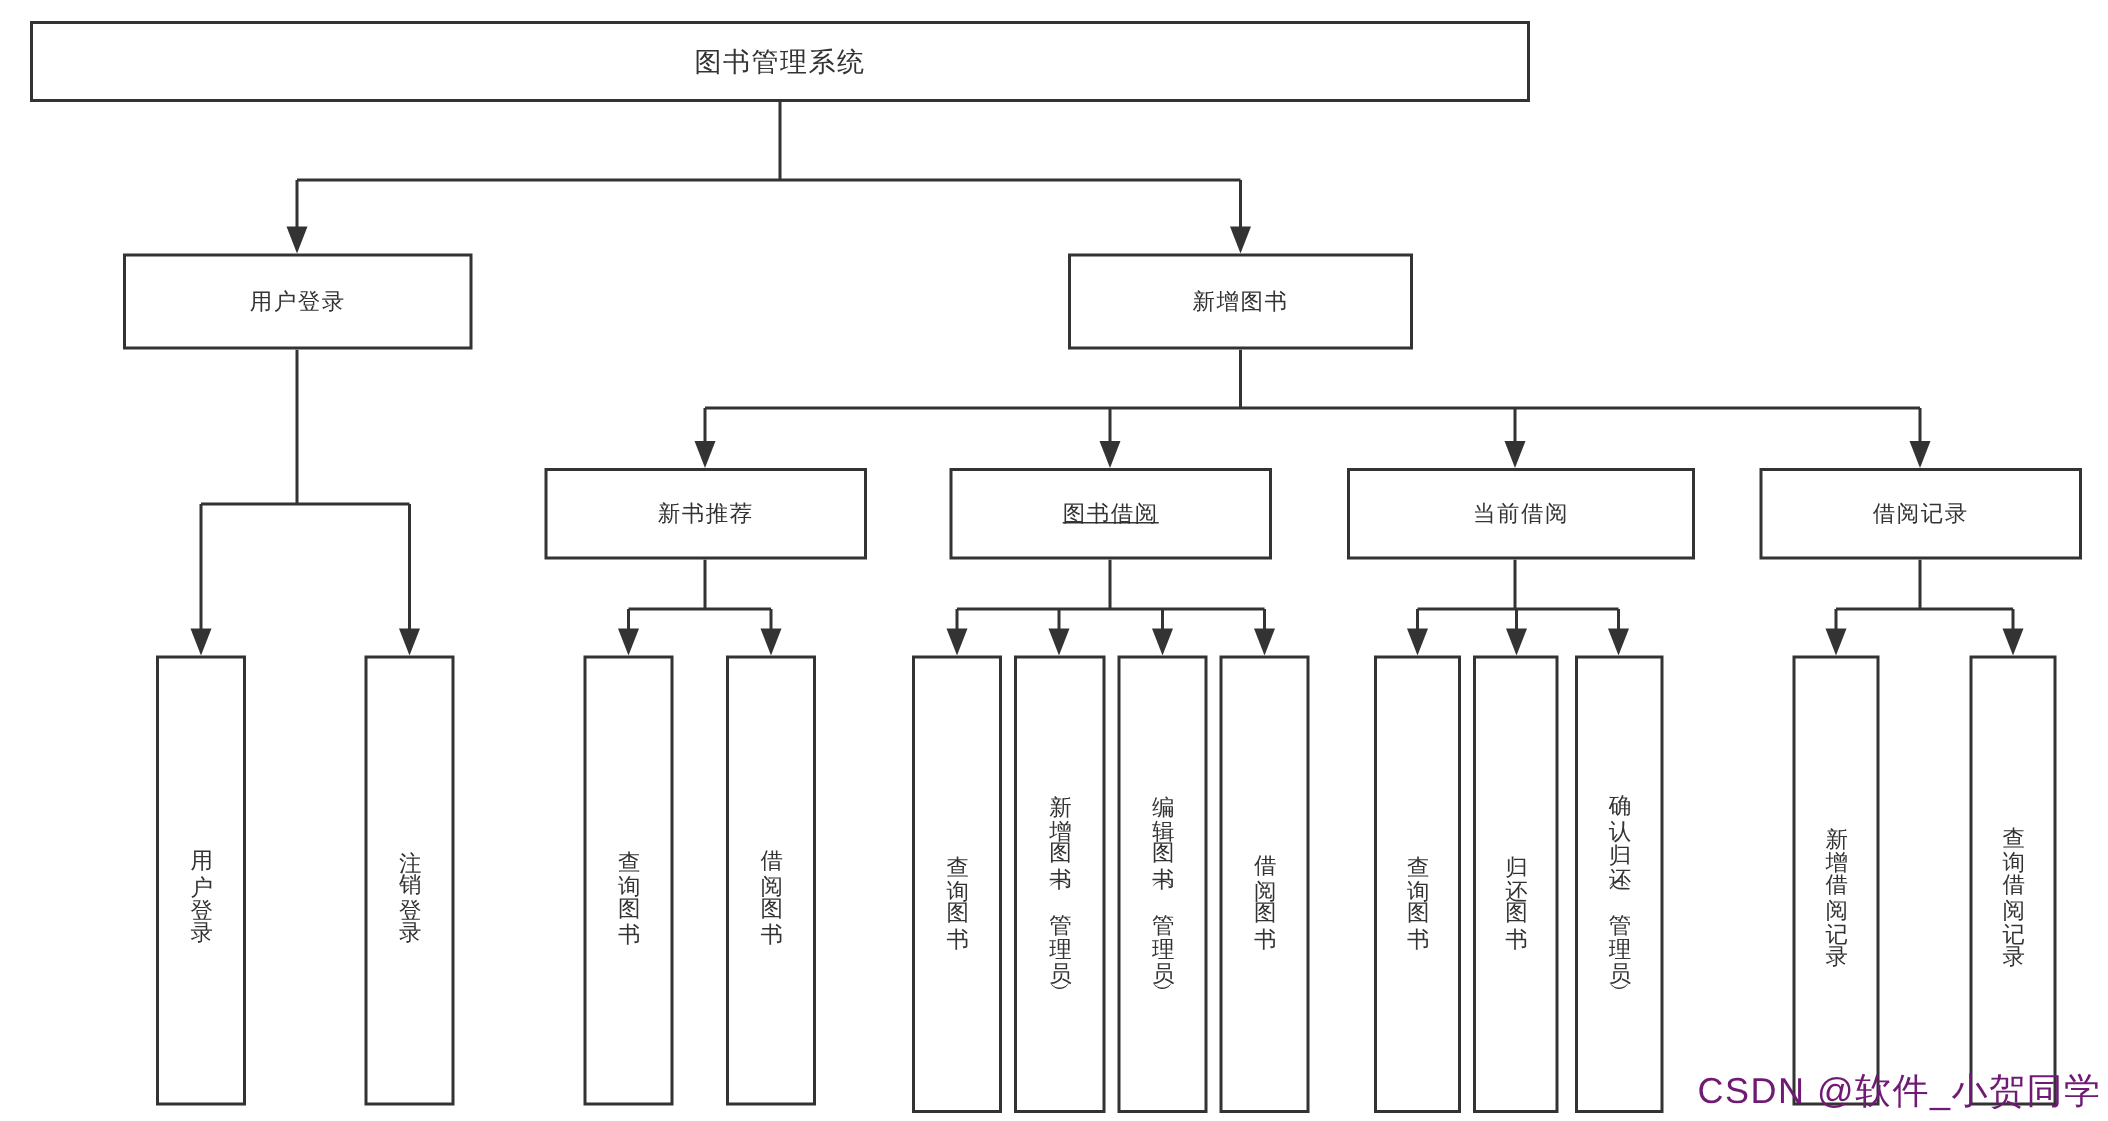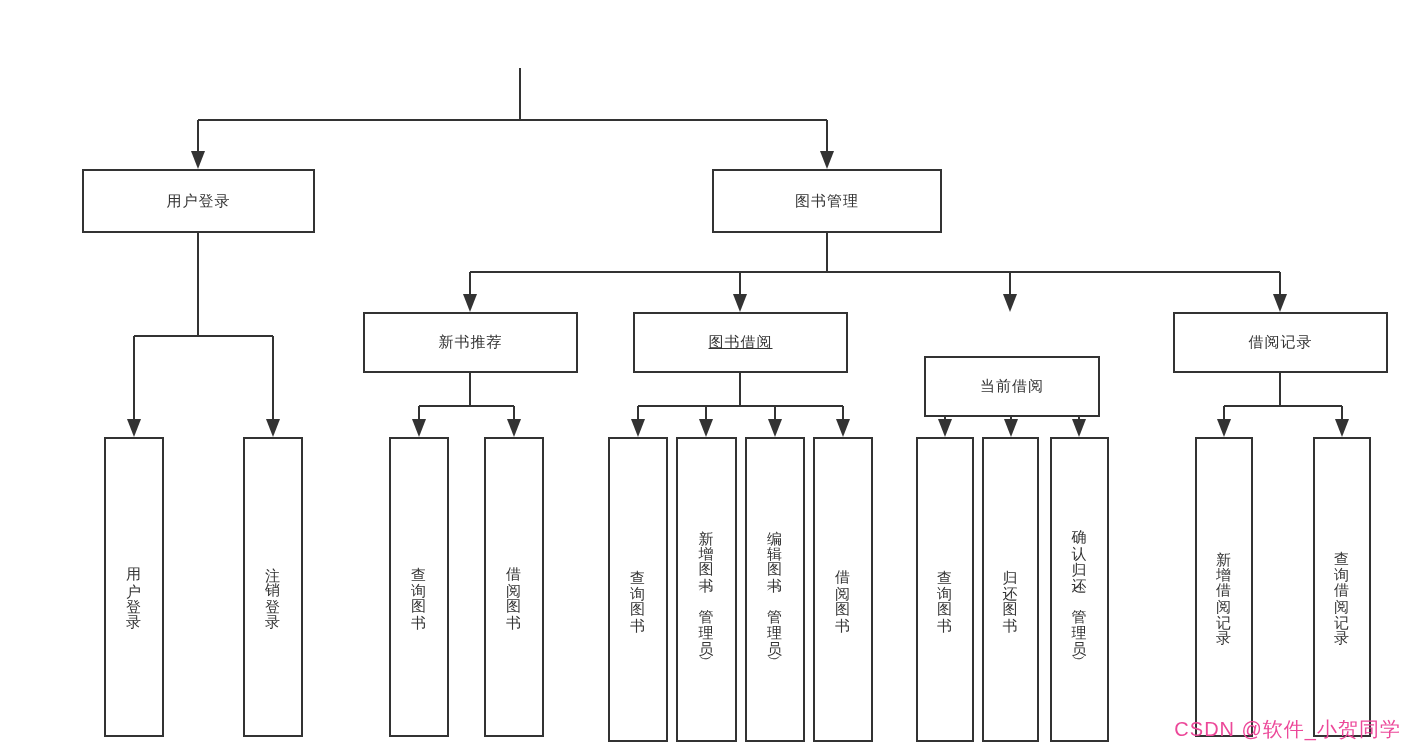--- a/index.html
+++ b/index.html
@@ -37,22 +37,22 @@
     text-orientation: mixed;
     letter-spacing: 16px;
     white-space: normal;
     line-height: 1;
   }
   #watermark {
     position: absolute;
     right: 4px;
     bottom: 4px;
     z-index: 3;
-    font-size: 20px;
-    color: #ec4899;
+    font-size: 24px;
+    color: #701a75;
     letter-spacing: 1px;
   }
 </style>
 </head>
 <body>
 
 <div id="stage">
 
   <svg id="connector-layer" viewBox="0 0 1405 747" xmlns="http://www.w3.org/2000/svg">
     <g stroke="#333333" stroke-width="2" fill="none">
@@ -94,27 +94,28 @@
 
       <polygon points="938,419 952,419 945,437"></polygon>
       <polygon points="1004,419 1018,419 1011,437"></polygon>
       <polygon points="1072,419 1086,419 1079,437"></polygon>
 
       <polygon points="1217,419 1231,419 1224,437"></polygon>
       <polygon points="1335,419 1349,419 1342,437"></polygon>
     </g>
   </svg>
 
+  <div class="node root" style="left:20px; top:14px; width:1000px; height:54px;">图书管理系统</div>
 
   <div class="node" style="left:82px; top:169px; width:233px; height:64px;">用户登录</div>
-  <div class="node" style="left:712px; top:169px; width:230px; height:64px;">图书管理</div>
+  <div class="node" style="left:712px; top:169px; width:230px; height:64px;">新增图书</div>
 
   <div class="node" style="left:363px; top:312px; width:215px; height:61px;text-align:right;">新书推荐</div>
   <div class="node" style="left:633px; top:312px; width:215px; height:61px;text-decoration:underline;">图书借阅</div>
-  <div class="node" style="left:924px; top:312px; width:176px; height:61px;margin-top:44px;">当前借阅</div>
+  <div class="node" style="left:898px; top:312px; width:232px; height:61px;">当前借阅</div>
   <div class="node" style="left:1173px; top:312px; width:215px; height:61px;">借阅记录</div>
 
   <div class="node leaf" style="left:104px; top:437px; width:60px; height:300px;">用户登录</div>
   <div class="node leaf" style="left:243px; top:437px; width:60px; height:300px;">注销登录</div>
 
   <div class="node leaf" style="left:389px; top:437px; width:60px; height:300px;">查询图书</div>
   <div class="node leaf" style="left:484px; top:437px; width:60px; height:300px;">借阅图书</div>
 
   <div class="node leaf" style="left:608px; top:437px; width:60px; height:305px;">查询图书</div>
   <div class="node leaf" style="left:676px; top:437px; width:61px; height:305px;">新增图书（管理员）</div>

